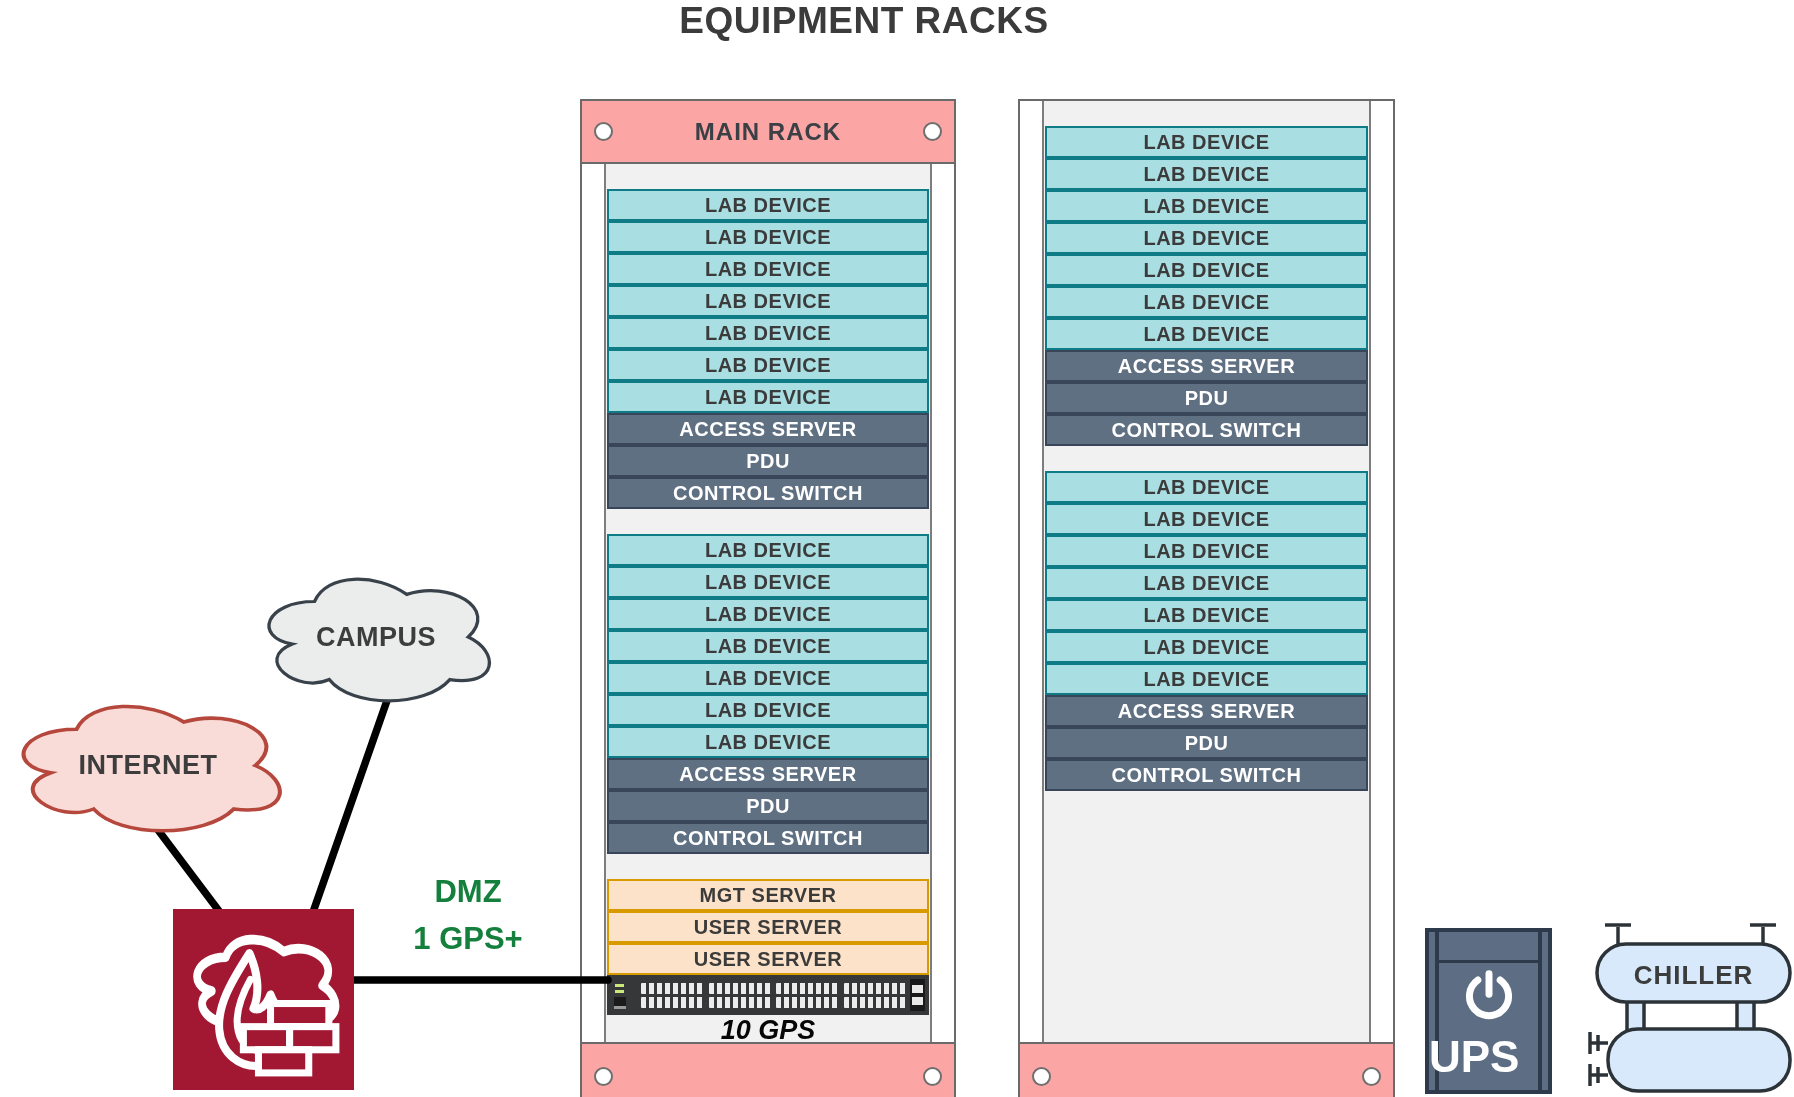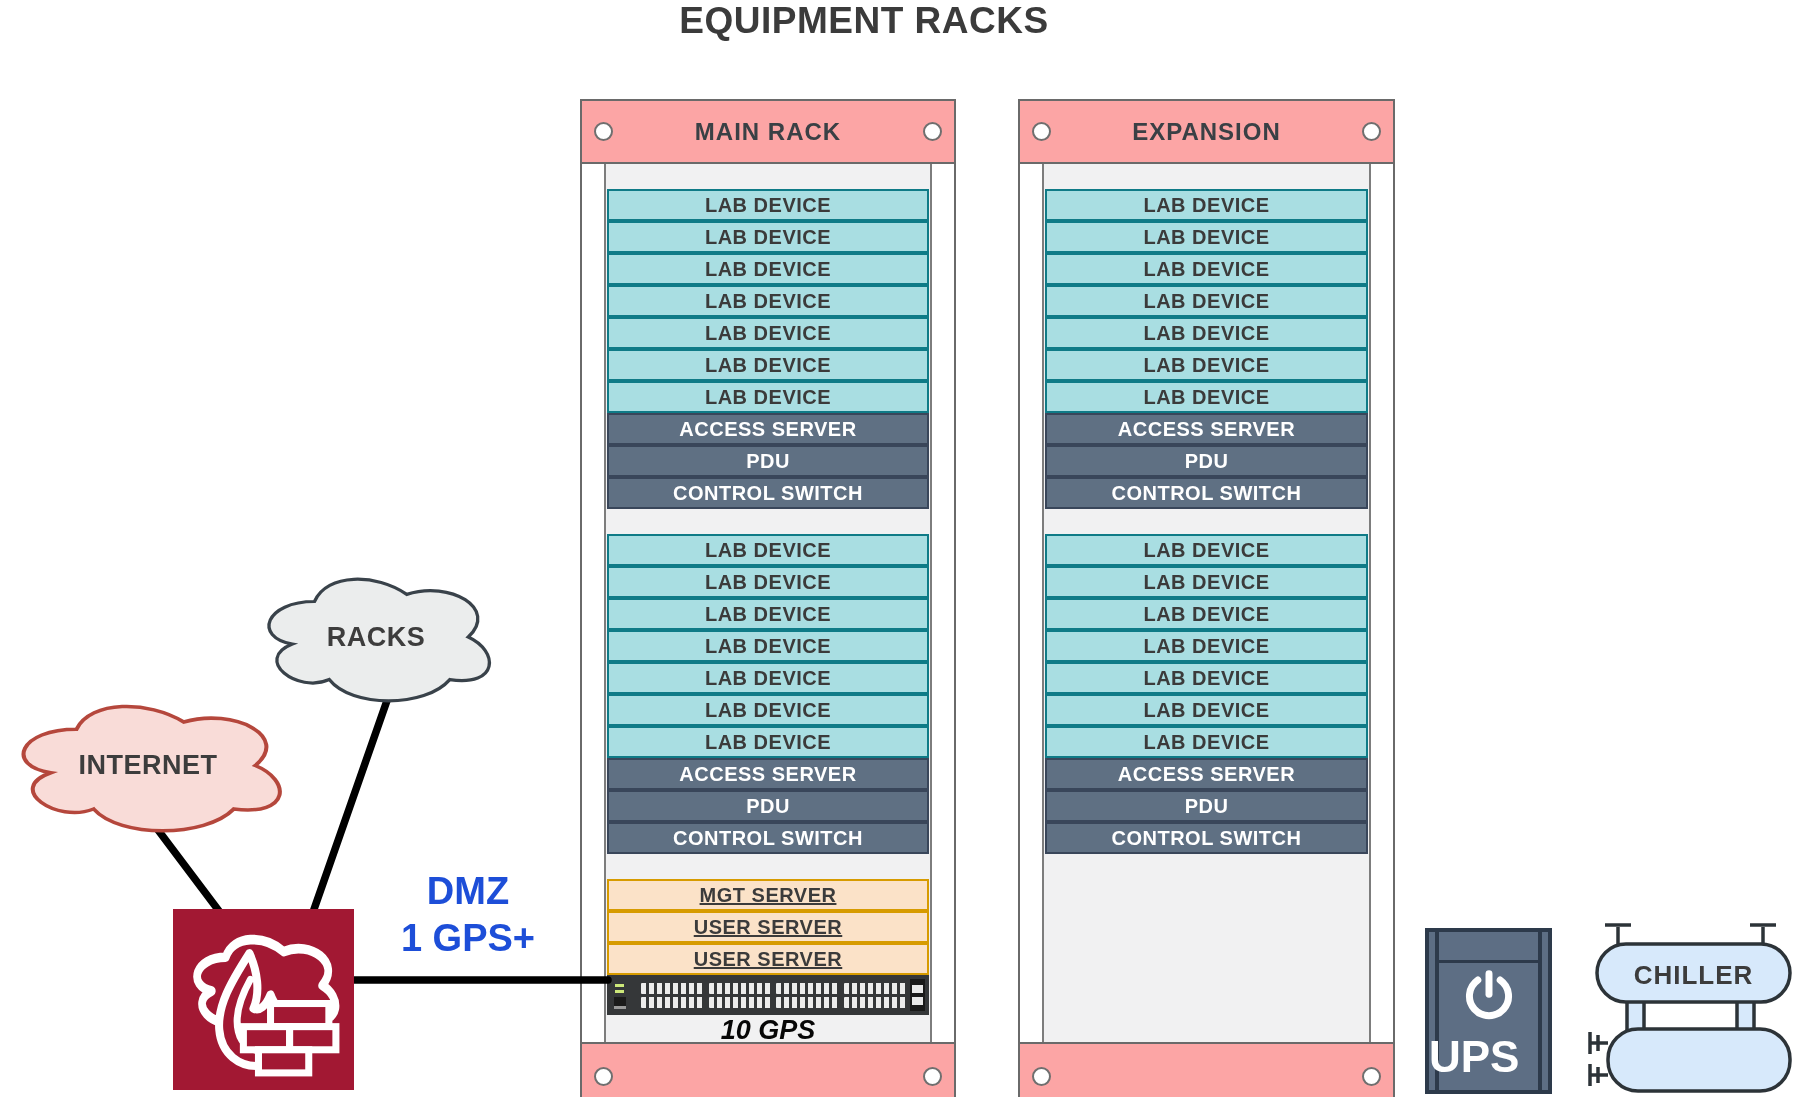--- a/index.html
+++ b/index.html
@@ -45,21 +45,21 @@
 
   
   .ru{box-sizing:border-box; width:100%;}
   .u-gap{height:25px;}
   .ru-row{
     height:32px; display:flex; align-items:center; justify-content:center;
     font-size:20px; font-weight:bold; letter-spacing:.5px; color:#3b3b3b;
   }
   .u-lab{background:var(--teal-fill,#a9dee2); border:2px solid var(--teal-border,#0f7b87);}
   .u-infra{background:var(--infra-fill,#5f7083); border:2px solid var(--infra-border,#39465a); color:#fff;}
-  .u-server{background:var(--server-fill,#fbe2c8); border:2px solid var(--server-border,#d79b00);text-decoration:underline;}
+  .u-server{background:var(--server-fill,#fbe2c8); border:2px solid var(--server-border,#d79b00);}
   .u-caption{height:30px; display:flex; align-items:center; justify-content:center;
     font-size:27px; font-weight:800; color:#060606;font-style:italic;}
 
   
   .u-switch{height:40px; background:#353739; display:flex; align-items:center; padding:0 4px; box-sizing:border-box;}
   .sw-left{width:26px; height:34px; position:relative; flex:0 0 auto;}
   .sw-left .led{position:absolute; left:4px; width:9px; height:3px; background:#cde87a; display:block;}
   .sw-left .led:nth-child(1){top:6px;} .sw-left .led:nth-child(2){top:12px;}
   .sw-left .sw-console{position:absolute; left:3px; bottom:3px; width:12px; height:12px; background:#1b1b1b; border-bottom:3px solid #9a9a9a; box-sizing:border-box;}
   .sw-groups{flex:1 1 auto; display:flex; gap:5px; margin:0 4px;}
@@ -78,21 +78,21 @@
   .cloud-internet svg path{fill:var(--internet-fill,#f9dcd8); stroke:var(--internet-border,#b5473c); stroke-width:3.4;}
   .cloud-campus svg path{fill:var(--campus-fill,#ebeded); stroke:var(--campus-border,#39424a); stroke-width:3.2;}
 
   
   .firewall{position:absolute; left:173px; top:909px; width:181px; height:181px;
     background:var(--firewall-red,#a21833); z-index:3;}
   .firewall svg{position:absolute; inset:0;}
 
   
   .dmz-labels{position:absolute; left:378px; top:868px; width:180px; text-align:center; z-index:3;}
-  .dmz-labels div{font-size:38px; font-weight:800; color:#1d4ed8; line-height:47px;}
+  .dmz-labels div{font-size:31px; font-weight:800; color:#15803d; line-height:47px;}
 
   
   .ups{position:absolute; left:1425px; top:928px; width:127px; height:166px;
     background:var(--ups-fill,#5d6e84); border:4px solid var(--ups-border,#2d3a4b); box-sizing:border-box; z-index:1;}
   .ups .rail{position:absolute; top:0; bottom:0; width:4px; background:var(--ups-border,#2d3a4b);}
   .ups .rail.l{left:6px;} .ups .rail.r{right:6px;}
   .ups .hline{position:absolute; left:10px; right:10px; top:28px; height:3px; background:var(--ups-border,#2d3a4b);}
   .ups .power{position:absolute; left:50%; top:38px; margin-left:-28px;}
   .ups-label{position:absolute; left:0; right:0; bottom:8px; text-align:left;
     color:#fff; font-size:44px; font-weight:800; letter-spacing:0;}
@@ -182,25 +182,20 @@
           <div class="ru u-caption">10 GPS</div>
         </div>
     </div>
     <div class="rack-footer">
       <span class="screw left"></span>
       <span class="screw right"></span>
     </div>
   </div>
 
   <div class="rack" style="left:1018px; width:377px;">
-    <div class="rack-header">
-      <span class="screw left"></span>
-      <span class="rack-title">EXPANSION</span>
-      <span class="screw right"></span>
-    </div>
     <div class="rack-body">
       <div class="rack-panel rack-units">
           <div class="ru u-gap"></div>
           <div class="ru u-lab ru-row">LAB DEVICE</div>
           <div class="ru u-lab ru-row">LAB DEVICE</div>
           <div class="ru u-lab ru-row">LAB DEVICE</div>
           <div class="ru u-lab ru-row">LAB DEVICE</div>
           <div class="ru u-lab ru-row">LAB DEVICE</div>
           <div class="ru u-lab ru-row">LAB DEVICE</div>
           <div class="ru u-lab ru-row">LAB DEVICE</div>
@@ -230,21 +225,21 @@
     <svg width="286" height="145" viewBox="0 0 240 140" preserveAspectRatio="none">
       <path d="M60 35 C12 35 0 70 38.4 77 C0 92.4 43.2 126 74.4 112 C96 140 168 140 192 112 C240 119 240 84 210 70 C240 42 192 14 150 28 C120 7 72 7 60 35 Z"></path>
     </svg>
     <div class="cloud-label">INTERNET</div>
   </div>
 
   <div class="cloud cloud-campus" style="left:253px; top:566px; width:246px; height:142px;">
     <svg width="246" height="142" viewBox="0 0 240 140" preserveAspectRatio="none">
       <path d="M60 35 C12 35 0 70 38.4 77 C0 92.4 43.2 126 74.4 112 C96 140 168 140 192 112 C240 119 240 84 210 70 C240 42 192 14 150 28 C120 7 72 7 60 35 Z"></path>
     </svg>
-    <div class="cloud-label">RACKS</div>
+    <div class="cloud-label">CAMPUS</div>
   </div>
 
   <div class="firewall">
     <svg width="181" height="181" viewBox="0 0 180 180">
       <g transform="translate(14,20) scale(0.64,0.80)" fill="none" stroke="#ffffff" stroke-width="12" stroke-linejoin="round">
         <path d="M60 35 C12 35 0 70 38.4 77 C0 92.4 43.2 126 74.4 112 C96 140 168 140 192 112 C240 119 240 84 210 70 C240 42 192 14 150 28 C120 7 72 7 60 35 Z"></path>
       </g>
       <path d="M76 44 C58 72 44 96 46 120 C48 144 66 158 88 156 C107 154 117 139 114 121 C112 106 101 97 97 85 C92 97 86 102 80 99 C87 83 84 62 76 44 Z" fill="#a21833" stroke="#ffffff" stroke-width="8" stroke-linejoin="round"></path>
       <path d="M77 70 C67 88 61 106 65 122 C68 135 79 143 92 141" fill="none" stroke="#ffffff" stroke-width="7" stroke-linecap="round"></path>
       <g fill="#a21833" stroke="#ffffff" stroke-width="7" stroke-linejoin="miter">

